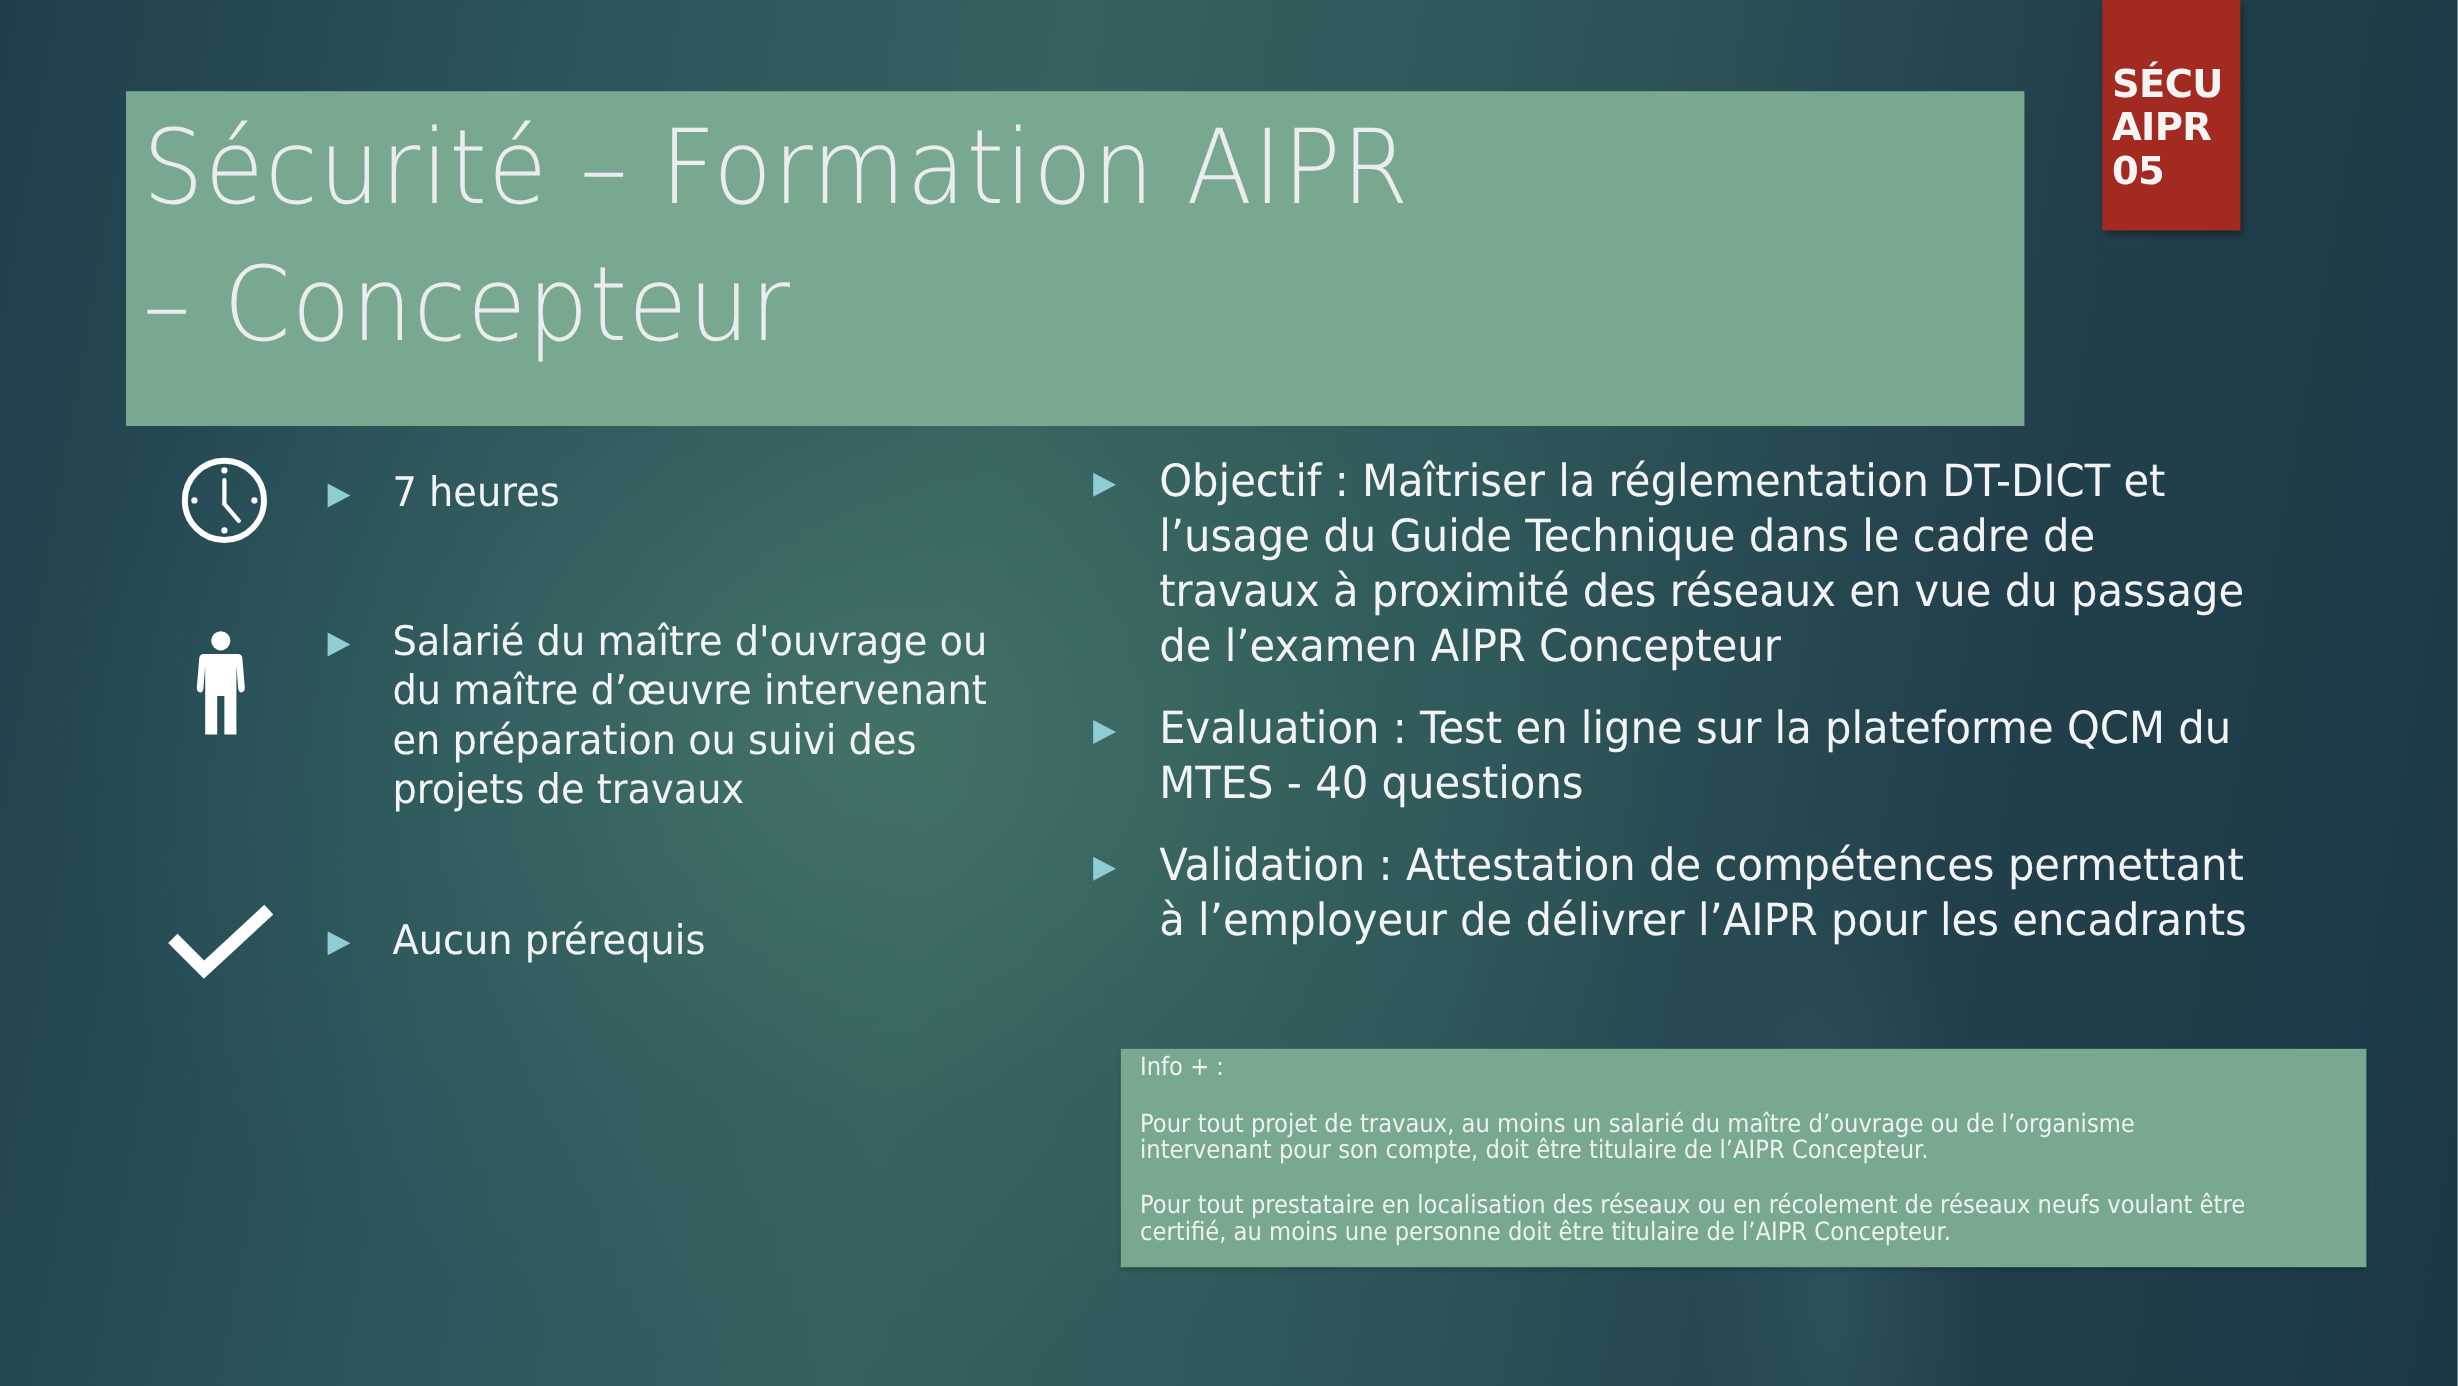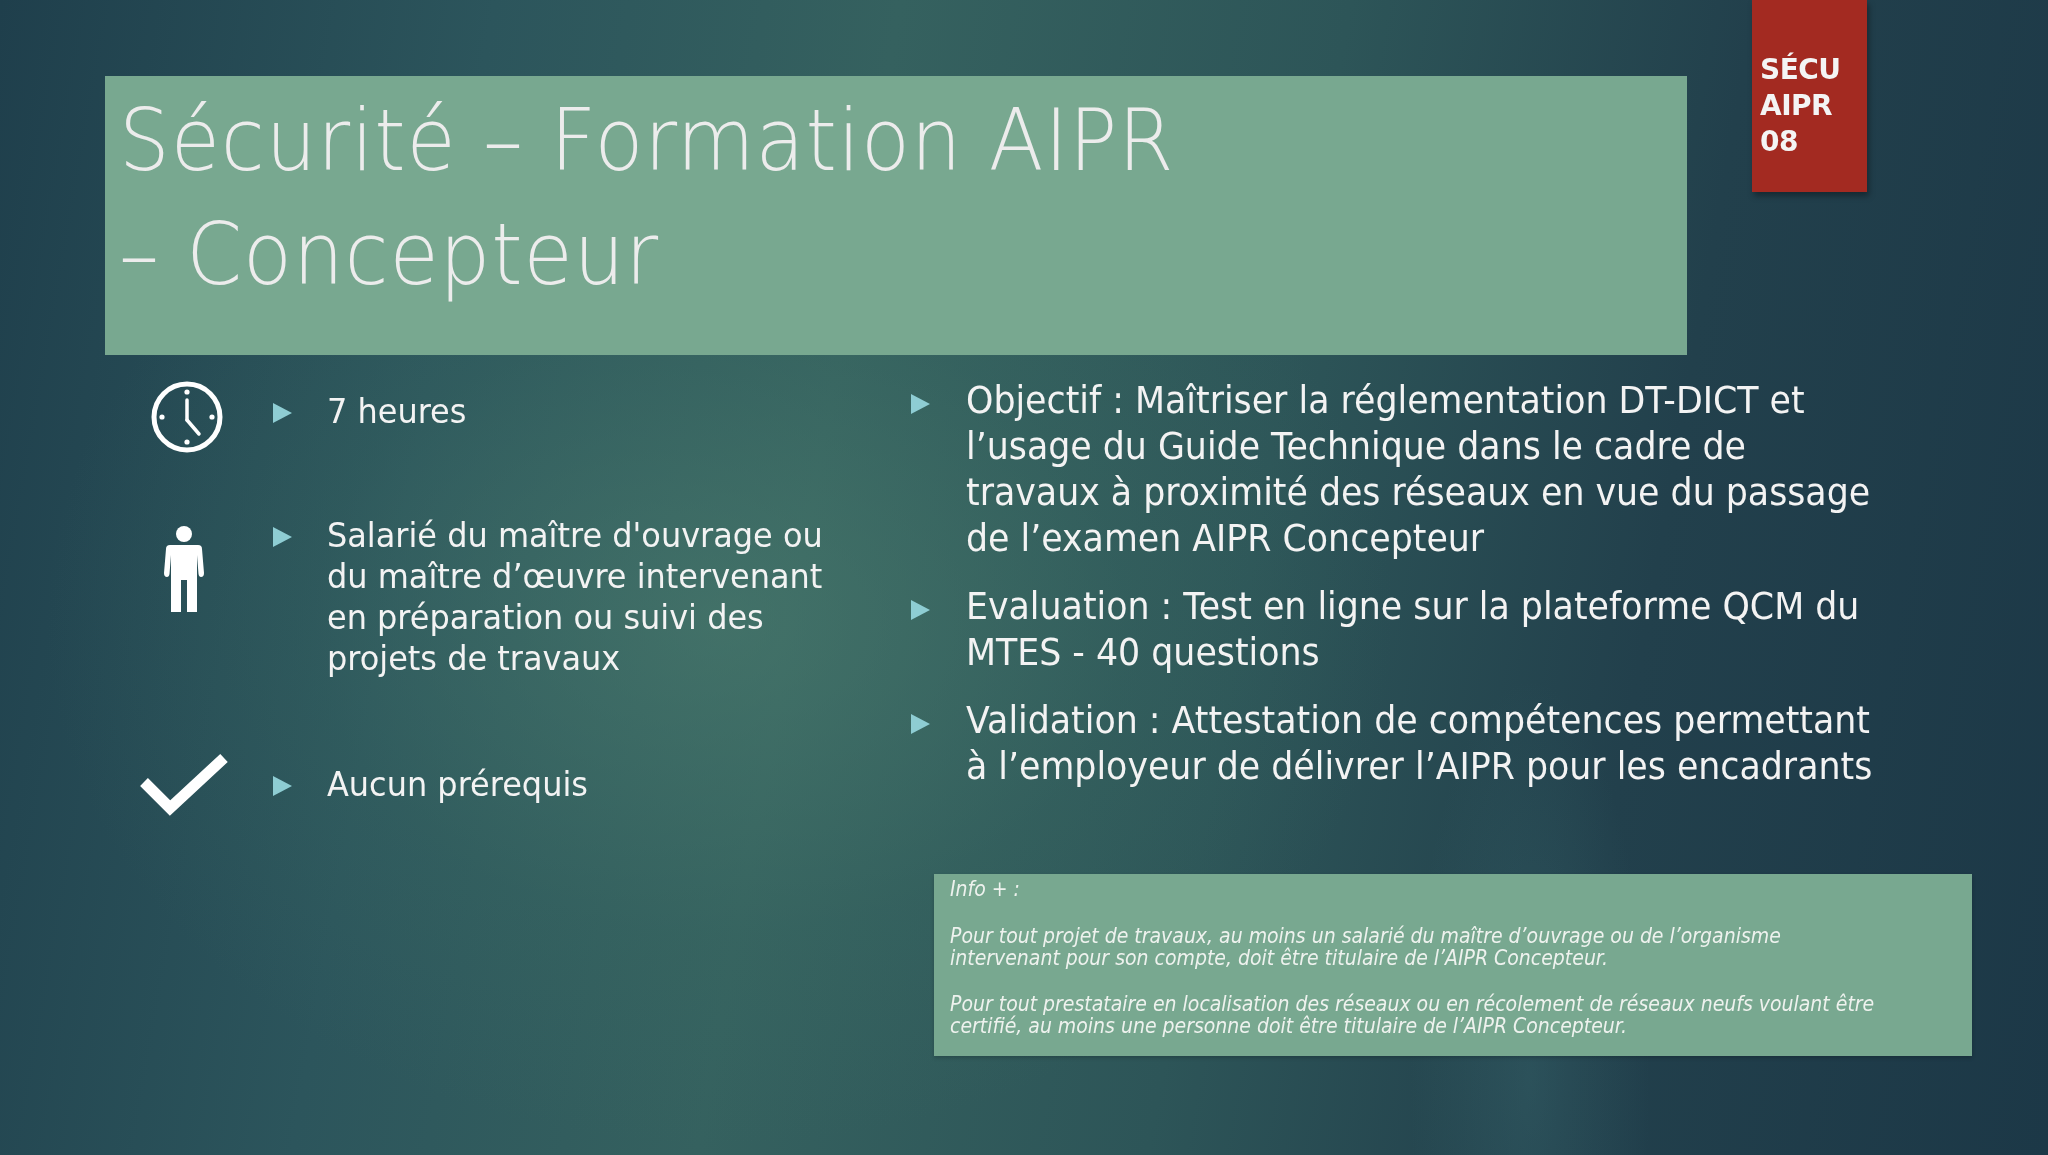--- a/index.html
+++ b/index.html
@@ -29,21 +29,21 @@
   .title-line.l2 { top: 128px; }
 
   .badge {
     position: absolute; left: 1752px; top: 0; width: 115px; height: 192px;
     background: #a32a21;
     box-shadow: 2px 4px 6px rgba(0,0,0,0.35);
   }
   .badge-text {
     position: absolute; left: 8px; top: 52px;
     font-family: "DejaVu Sans", sans-serif; font-weight: bold;
-    font-size: 28px; line-height: 36px; color: #f4f4f4; letter-spacing: -0.5px;
+    font-size: 32px; line-height: 36px; color: #f4f4f4; letter-spacing: -0.5px;
   }
 
   .left-item { position: absolute; left: 0; }
   .icon { position: absolute; }
   .bullet {
     position: absolute; width: 0; height: 0;
     border-top: 10px solid transparent; border-bottom: 10px solid transparent;
     border-left: 19px solid #8ecdd3;
   }
   .left-text {
@@ -55,42 +55,41 @@
   .right-text {
     position: absolute; left: 966px; font-size: 37px; line-height: 46px;
     color: #f3f3f3; white-space: nowrap;
     transform: scaleX(0.94); transform-origin: left top;
   }
 
   .info-box {
     position: absolute; left: 934px; top: 874px; width: 1038px; height: 182px;
     background: #78a890;
     box-shadow: 0 2px 4px rgba(0,0,0,0.2);
-    font-style: italic;
   }
   .info-line {
     position: absolute; left: 16px; font-size: 21px; line-height: 23px;
     color: #eef2ee; white-space: nowrap;
     transform: scaleX(0.90); transform-origin: left top;
   }
 </style>
 </head>
 <body>
 
 <div class="slide">
 
   <div class="title-box">
     <div class="title-line l1">Sécurité – Formation AIPR</div>
     <div class="title-line l2">– Concepteur</div>
   </div>
 
   <div class="badge">
     <div class="badge-text">
       <div>SÉCU</div>
-      <div>AIPR 08</div>
+      <div>AIPR 05</div>
     </div>
   </div>
 
   <div class="left-item">
     <svg class="icon" style="left:150px; top:380px;" width="74" height="74" viewBox="0 0 74 74">
       <circle cx="37" cy="37" r="33" fill="none" stroke="#ffffff" stroke-width="5"></circle>
       <circle cx="37" cy="12" r="2.6" fill="#fff"></circle>
       <circle cx="37" cy="62" r="2.6" fill="#fff"></circle>
       <circle cx="12" cy="37" r="2.6" fill="#fff"></circle>
       <circle cx="62" cy="37" r="2.6" fill="#fff"></circle>

